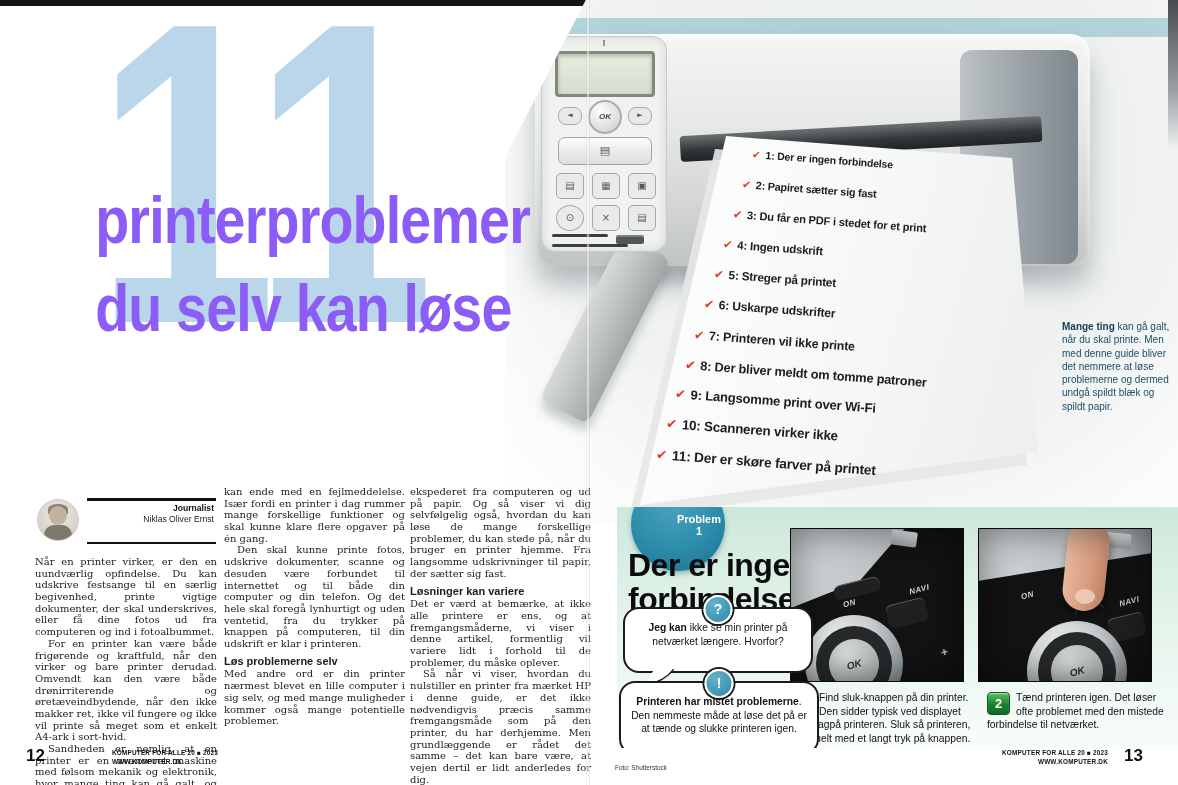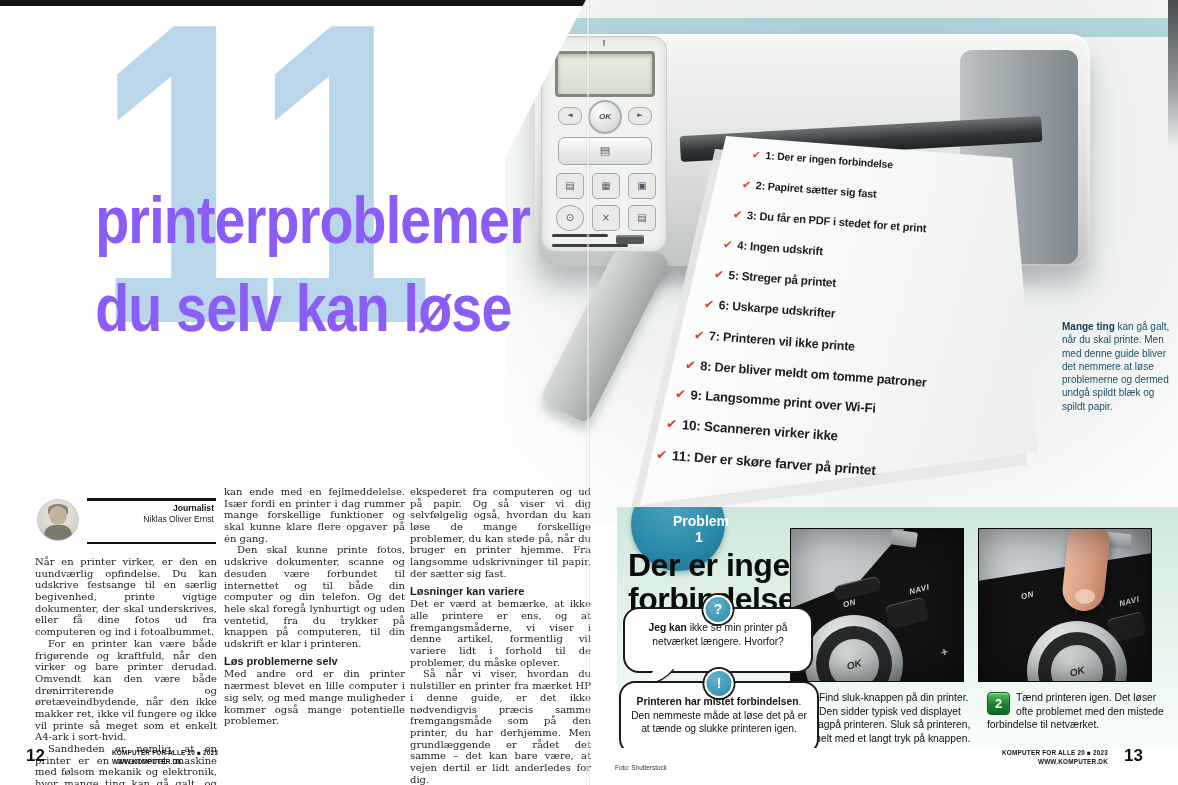--- a/index.html
+++ b/index.html
@@ -83,21 +83,21 @@
 
   
   .fold{position:absolute;left:586px;top:0;width:4px;height:785px;z-index:8;pointer-events:none;
     background:linear-gradient(90deg,rgba(0,0,0,.06),rgba(255,255,255,.65) 50%,rgba(0,0,0,.09));}
 
   
   .problem-box{position:absolute;left:617px;top:507px;width:561px;height:241px;z-index:5;overflow:hidden;
     background:linear-gradient(180deg,#cde7db 0%,#e3f3ea 45%,#f3faf6 85%,#f8fcfa 100%);}
   .pbadge{position:absolute;left:14px;top:-30px;width:94px;height:94px;border-radius:50%;
     background:radial-gradient(circle at 45% 28%,#4aa3bf,#2d8cab 55%,#176f8e 100%);box-shadow:0 3px 5px rgba(30,80,95,.35);}
-  .pbadge span{position:absolute;left:0;right:0;top:36px;text-align:center;color:#fff;font-weight:bold;font-size:14px;margin-left:42px;}
+  .pbadge span{position:absolute;left:0;right:0;top:36px;text-align:center;color:#fff;font-weight:bold;font-size:11px;margin-left:42px;}
   .pheading{position:absolute;left:11px;top:42px;font-weight:bold;font-size:32px;line-height:1.06;color:#0b0b0b;letter-spacing:-.5px;}
 
   .bubble{position:absolute;background:#fff;border:2.5px solid #1a1a1a;border-radius:16px;text-align:center;font-size:10.3px;line-height:1.32;color:#111;padding:12px 7px 4px;z-index:2;}
   .bubble.q{left:6px;top:100px;width:172px;height:46px;}
   .bubble.a{left:2px;top:174px;width:182px;height:54px;}
   .bubble::after{content:'';position:absolute;bottom:-13px;width:18px;height:13px;background:#fff;
     border-right:2.5px solid #1a1a1a;border-bottom:2.5px solid #1a1a1a;border-bottom-right-radius:14px;}
   .bubble.q::after{left:24px;transform:skewX(-38deg);}
   .bubble.a::after{right:34px;transform:skewX(38deg);}
   .bubble-icon{position:absolute;top:-14px;left:50%;transform:translateX(-50%);width:25px;height:25px;border-radius:50%;
@@ -283,21 +283,21 @@
       <div>Der er ingen</div>
       <div>forbindelse</div>
     </div>
 
     <div class="bubble q">
       <div class="bubble-icon">?</div>
       <b>Jeg kan</b><span> ikke se min printer på netværket længere. Hvorfor?</span>
     </div>
     <div class="bubble a">
       <div class="bubble-icon">!</div>
-      <b>Printeren har mistet forbindelsen</b><span>. Den nemmeste måde at løse det på er at tænde og slukke printeren igen.</span>
+      <b>Printeren har mistet problemerne</b><span>. Den nemmeste måde at løse det på er at tænde og slukke printeren igen.</span>
     </div>
 
     <div class="shot s1">
       <div class="lid1"></div>
       <div class="hinge" style="left:100px;top:2px;transform:rotate(8deg);"></div>
       <div class="btn" style="left:42px;top:52px;width:48px;height:15px;"></div>
       <div class="lbl" style="left:52px;top:70px;">ON</div>
       <div class="btn" style="left:96px;top:72px;width:40px;height:24px;border-radius:6px;"></div>
       <div class="lbl" style="left:118px;top:56px;">NAVI</div>
       <div class="lbl" style="left:150px;top:116px;font-size:12px;font-style:normal;">+</div>

